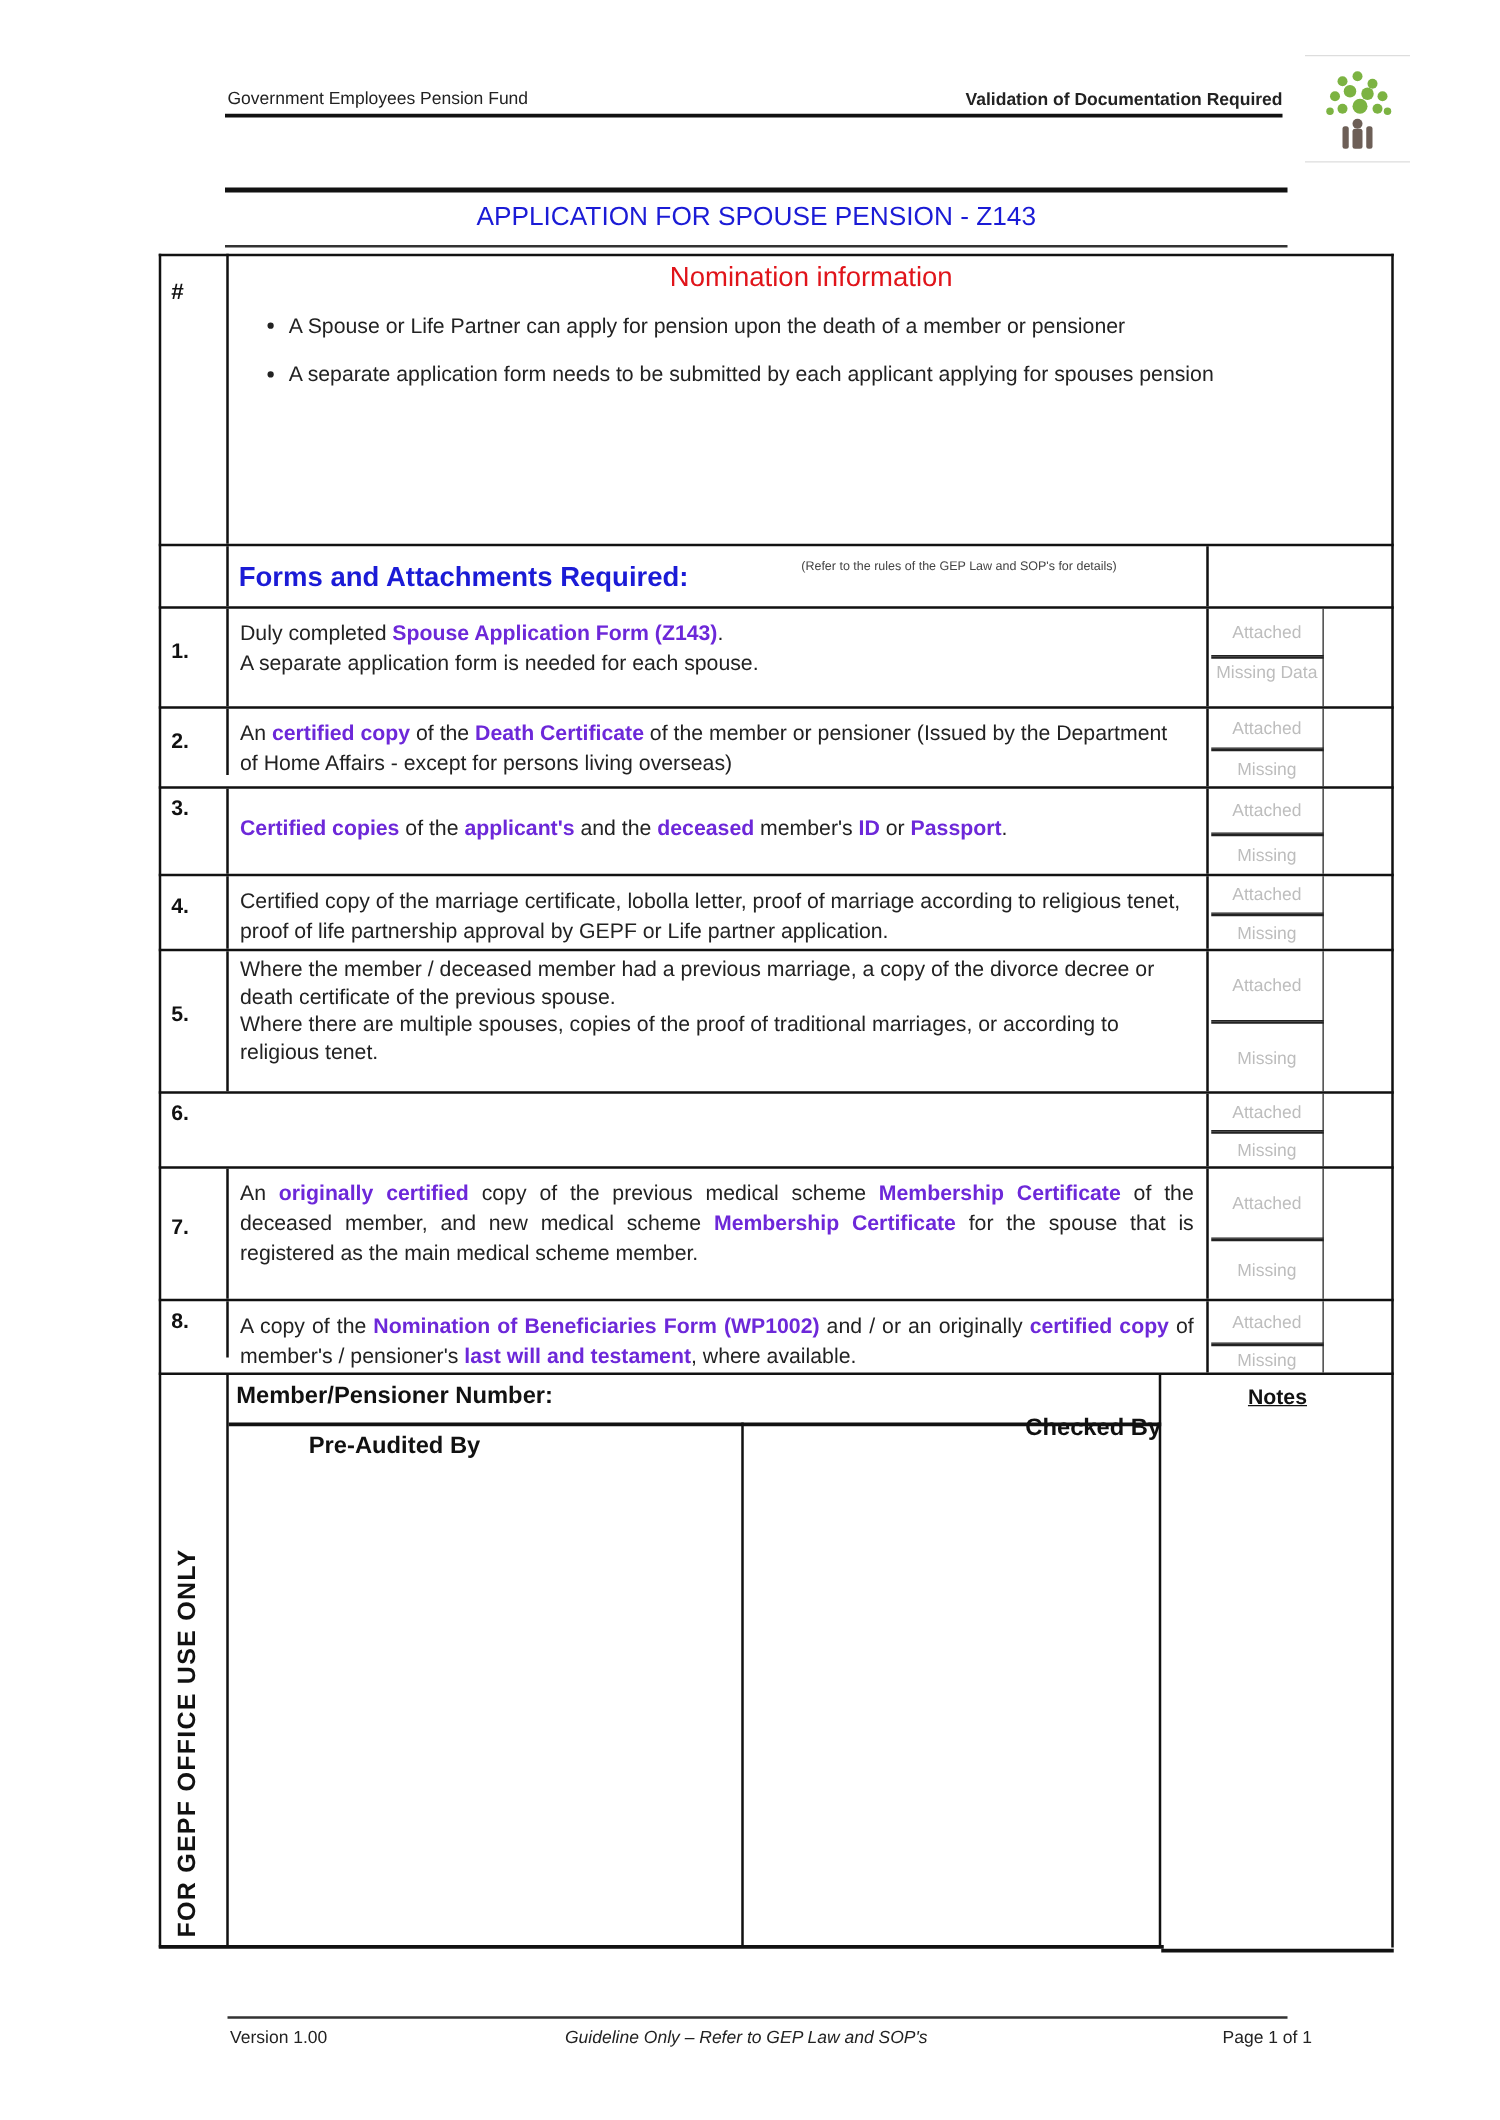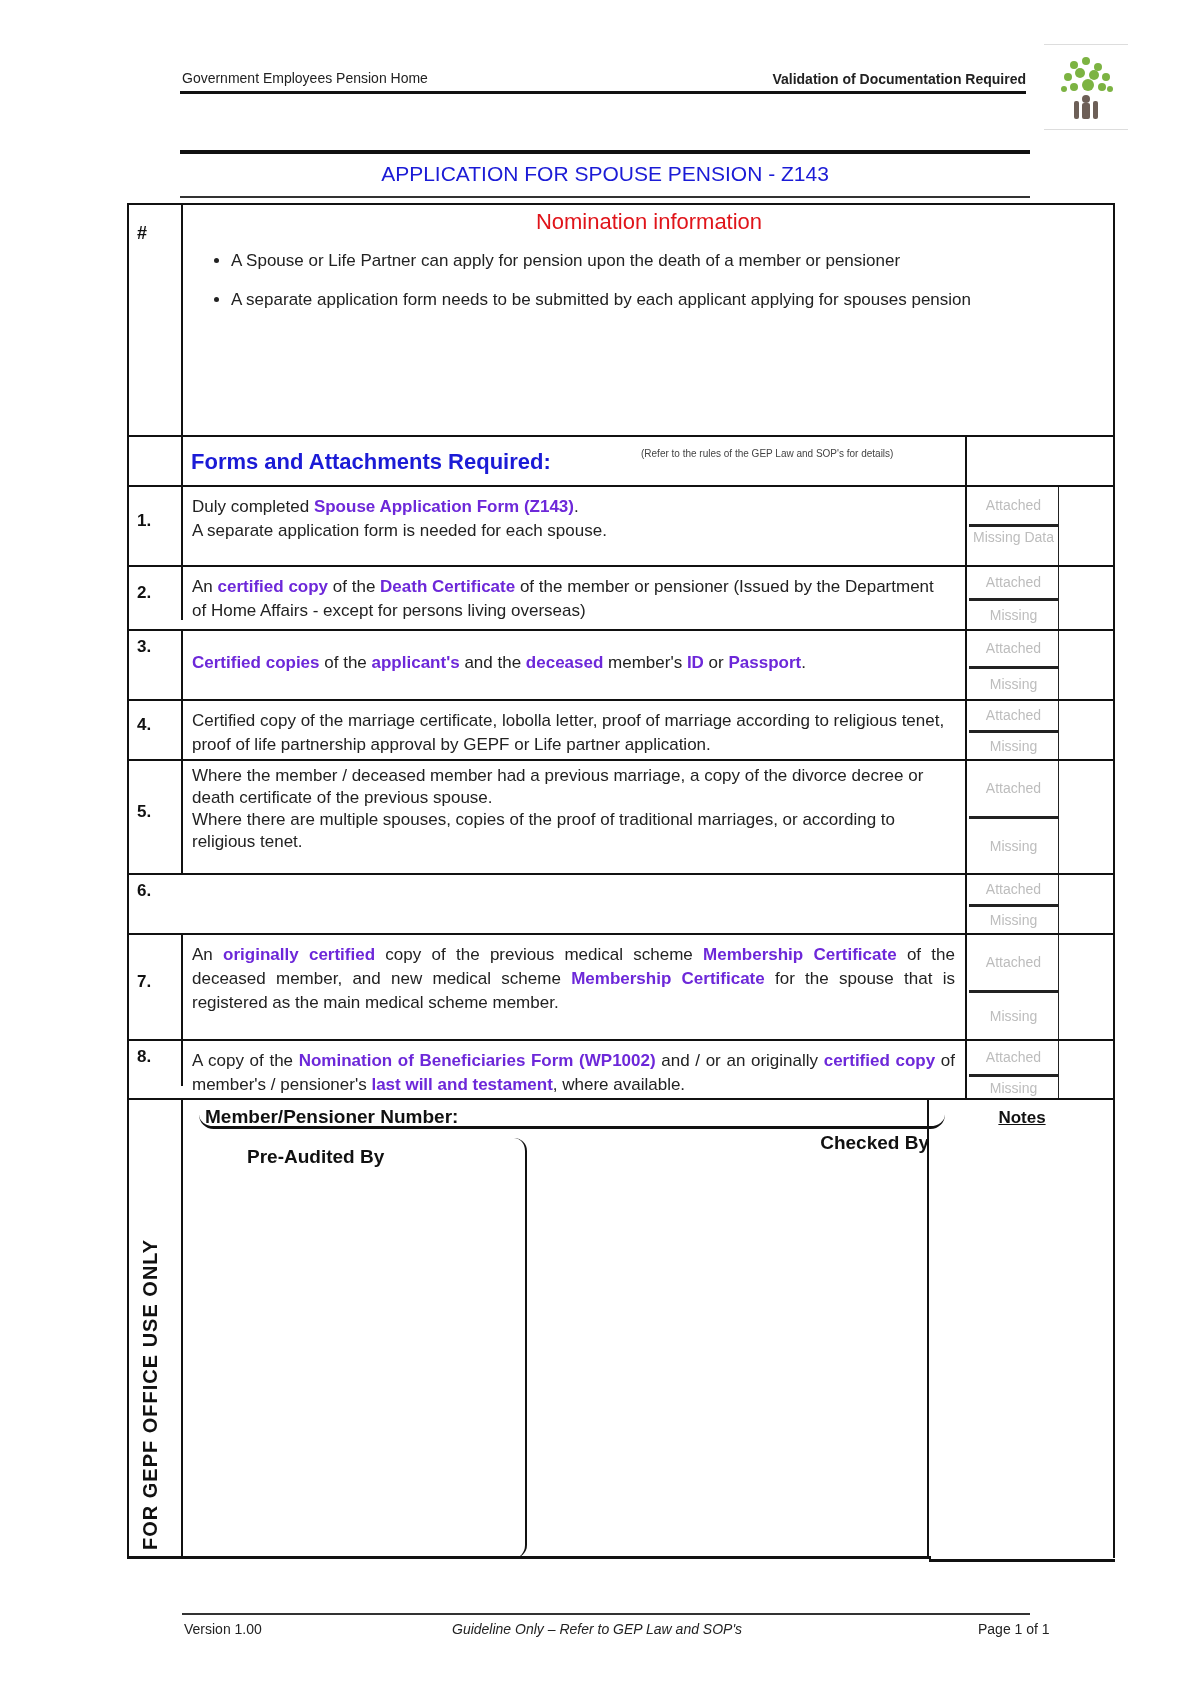--- a/index.html
+++ b/index.html
@@ -27,21 +27,21 @@
   .bullets li { margin-bottom:16px; }
   .forms-head { color:#1b1bd6; font-weight:bold; font-size:22px; }
   .refer { font-size:10px; color:#444; line-height:13px; }
   .vert { position:absolute; transform:rotate(-90deg); transform-origin:left top; white-space:nowrap; font-weight:bold; font-size:20px; letter-spacing:1px; }
   .foot-rule { left:182px; top:1613px; width:848px; height:2px; background:#333; }
   .foot { top:1621px; font-size:14px; color:#222; }
 </style>
 </head>
 <body>
 
-<div class="abs hdr-left">Government Employees Pension Home</div>
+<div class="abs hdr-left">Government Employees Pension Fund</div>
 <div class="abs hdr-right">Validation of Documentation Required</div>
 <div class="abs hdr-rule"></div>
 <div class="abs logo">
   <svg width="84" height="84" viewBox="0 0 84 84">
     <g fill="#7cb342">
       <circle cx="30" cy="20" r="4"></circle>
         <circle cx="42" cy="16" r="4"></circle>
         <circle cx="54" cy="22" r="4"></circle>
       <circle cx="24" cy="32" r="4"></circle>
         <circle cx="36" cy="28" r="5"></circle>
@@ -154,25 +154,25 @@
         <div class="box bl" style="left: 838px; top: 0px; width: 150px; height: 57px;">
           <div class="status" style="left: 2px; top: 0px; width: 90px; height: 34px; padding-top: 8px; border-top: none; border-left: none;">Attached</div>
           <div class="status" style="left: 2px; top: 34px; width: 90px; height: 23px; padding-top: 2.5px; line-height: 17px; border-top: 2px solid rgb(34, 34, 34); border-left: none; border-bottom: none;">Missing</div>
         </div>
       </div>
     </div>
 
   <div class="box bt" style="left:0;top:895px;width:988px;height:458px;">
     <div class="vert" style="left:12px;top:450px;">FOR GEPF OFFICE USE ONLY</div>
     <div class="box bl" style="left:54px;top:0;width:748px;height:458px;border-right:2px solid #111;">
-      <div class="box" style="left:16px;top:0;width:746px;height:29px;border-bottom:3px solid #111;border-radius:18px;">
+      <div class="box" style="left:0;top:0;width:746px;height:41px;border-bottom:3px solid #111;">
         <span class="abs" style="left:6px;top:6px;font-weight:bold;font-size:19px;">Member/Pensioner Number:</span>
         <span class="abs" style="left:320px;top:6px;font-size:19px;"></span>
       </div>
-      <div class="box" style="left:0;top:38px;width:344px;height:420px;border-right:2px solid #111;border-radius:13px;">
+      <div class="box" style="left:0;top:38px;width:412px;height:420px;border-right:2px solid #111;">
         <div style="font-weight:bold;font-size:19px;margin:8px 0 0 64px;">Pre-Audited By</div>
       </div>
       <div class="box" style="left:376px;top:28px;width:370px;height:420px;text-align:right;">
         <div style="font-weight:bold;font-size:19px;margin:4px 0 0 108px;">Checked By</div>
       </div>
     </div>
     <div class="box" style="left:802px;top:0;width:186px;height:462px;border-bottom:3px solid #111;">
       <div style="text-align:center;margin-top:8px;font-weight:bold;font-size:17px;text-decoration:underline;">Notes</div>
     </div>
     <div class="abs" style="left:0;top:456px;width:804px;height:3px;background:#111;"></div>

